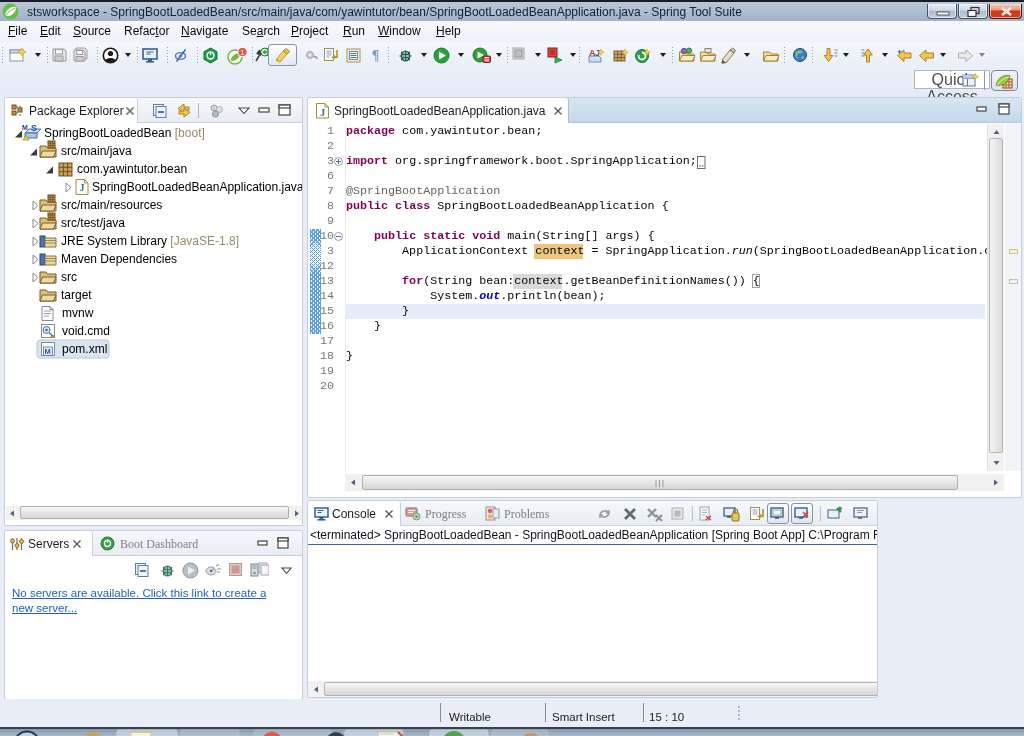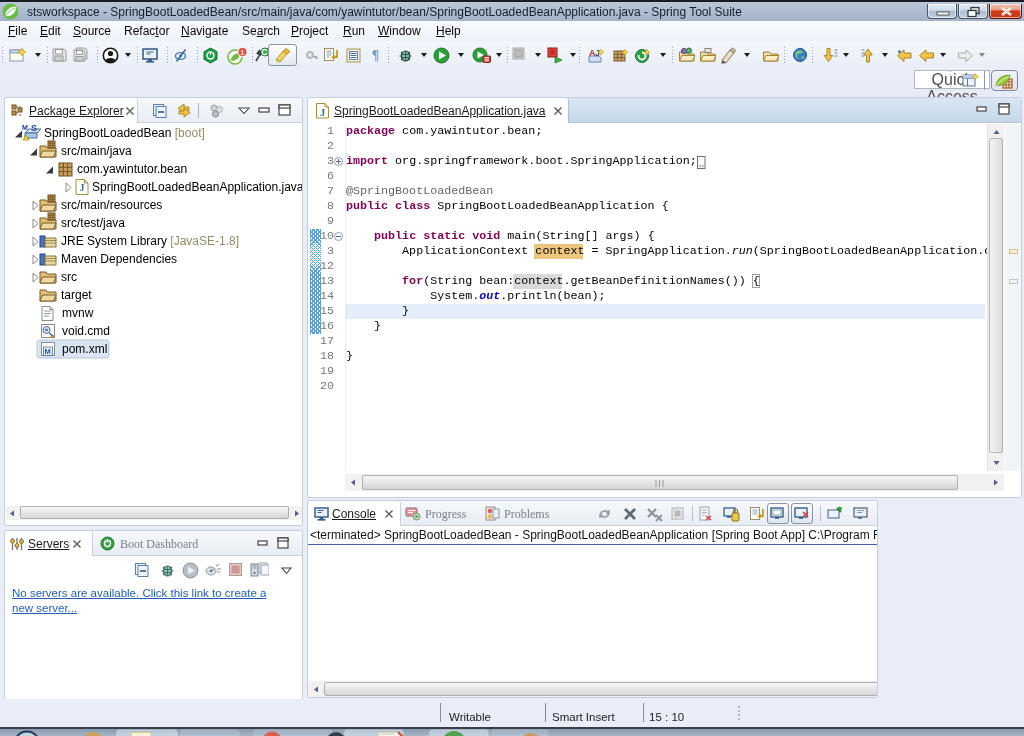--- a/index.html
+++ b/index.html
@@ -33,21 +33,21 @@
 
 #subbar { position:absolute; left:0; top:68px; width:1024px; height:29px; background:linear-gradient(#eaeef9,#e7ebf7); }
 #qa { position:absolute; left:866px; top:2px; width:76px; height:19px; background:#fff; border:1px solid #b0b6c0; font-size:16px; color:#4d4d4d; text-align:center; line-height:17px;margin-left:48px; }
 #persp { position:absolute; left:991px; top:2px; width:27px; height:21px; border:1px solid #7f88a0; border-radius:4px; background:linear-gradient(#f0f3f8,#dde4ee); }
 
 .panel { position:absolute; background:#fff; border:1px solid #c6cddb; border-radius:2px; overflow:hidden; }
 .tabbar { position:absolute; left:0; top:0; width:100%; height:25px;
   background:linear-gradient(#f6f8fb,#e8edf4); border-bottom:1px solid #c8d0dc; border-radius:2px 2px 0 0; }
 .tab { position:absolute; top:0; height:25px; background:#fff; border-right:1px solid #c8d0dc;
   border-radius:3px 3px 0 0; }
-.tabtxt { font-size:12px; color:#1c1c1c; position:absolute; top:6px; white-space:nowrap;text-decoration:underline; }
+.tabtxt { font-size:12px; color:#1c1c1c; position:absolute; top:6px; white-space:nowrap; }
 .tabgray { font-size:12px; color:#7b7f88; position:absolute; top:6px; white-space:nowrap;font-family:Liberation Serif, serif; }
 
 #pkg { left:4px; top:97px; width:299px; height:429px; }
 #pkgtree { position:absolute; left:0; top:26px; width:100%; height:380px; overflow:hidden; font-size:12px; color:#000; }
 .trow { position:absolute; height:18px; white-space:nowrap; }
 .trow .lbl { position:absolute; top:2px; }
 .dec { color:#958d68; }
 
 #editor { left:307px; top:97px; width:715px; height:401px; }
 #edtabbar { position:absolute; left:0; top:0; width:100%; height:25px; border-radius:2px 2px 0 0;
@@ -612,21 +612,21 @@
     <div class="abs" style="left:205px;top:150px;width:49px;height:15px;background:#d9d9d9"></div>
     <div class="abs" style="left:444px;top:150px;width:8px;height:14px;border:1px solid #a0a0a0"></div>
 
     <div class="cl" style="top:0;left:38px"><span class="kw">package</span> com.yawintutor.bean;</div>
     <div class="cl" style="top:30px;left:38px"><span class="kw">import</span> org.springframework.boot.SpringApplication;</div>
     <svg class="abs" style="left:389px;top:32px" width="9" height="13" viewBox="0 0 9 13">
         <rect x=".5" y=".5" width="7.5" height="12" fill="#fff" stroke="#6e6e6e"></rect>
         <circle cx="3" cy="10" r=".8" fill="#555"></circle>
         <circle cx="5.8" cy="10" r=".8" fill="#555"></circle>
       </svg>
-    <div class="cl" style="top:60px;left:38px"><span class="an">@SpringBootLoadedBean</span></div>
+    <div class="cl" style="top:60px;left:38px"><span class="an">@SpringBootApplication</span></div>
     <div class="cl" style="top:75px;left:38px"><span class="kw">public</span> <span class="kw">class</span> SpringBootLoadedBeanApplication {</div>
     <div class="cl" style="top:105px;left:38px">    <span class="kw">public</span> <span class="kw">static</span> <span class="kw">void</span> main(String[] args) {</div>
     <div class="cl" style="top:120px;left:38px">        ApplicationContext context = SpringApplication.<span class="itl">run</span>(SpringBootLoadedBeanApplication.c</div>
     <div class="cl" style="top:150px;left:38px">        <span class="kw">for</span>(String bean:context.getBeanDefinitionNames()) {</div>
     <div class="cl" style="top:165px;left:38px">            System.<span class="st">out</span>.println(bean);</div>
     <div class="cl" style="top:180px;left:38px">        }</div>
     <div class="cl" style="top:195px;left:38px">    }</div>
     <div class="cl" style="top:225px;left:38px">}</div>
   </div>
 

